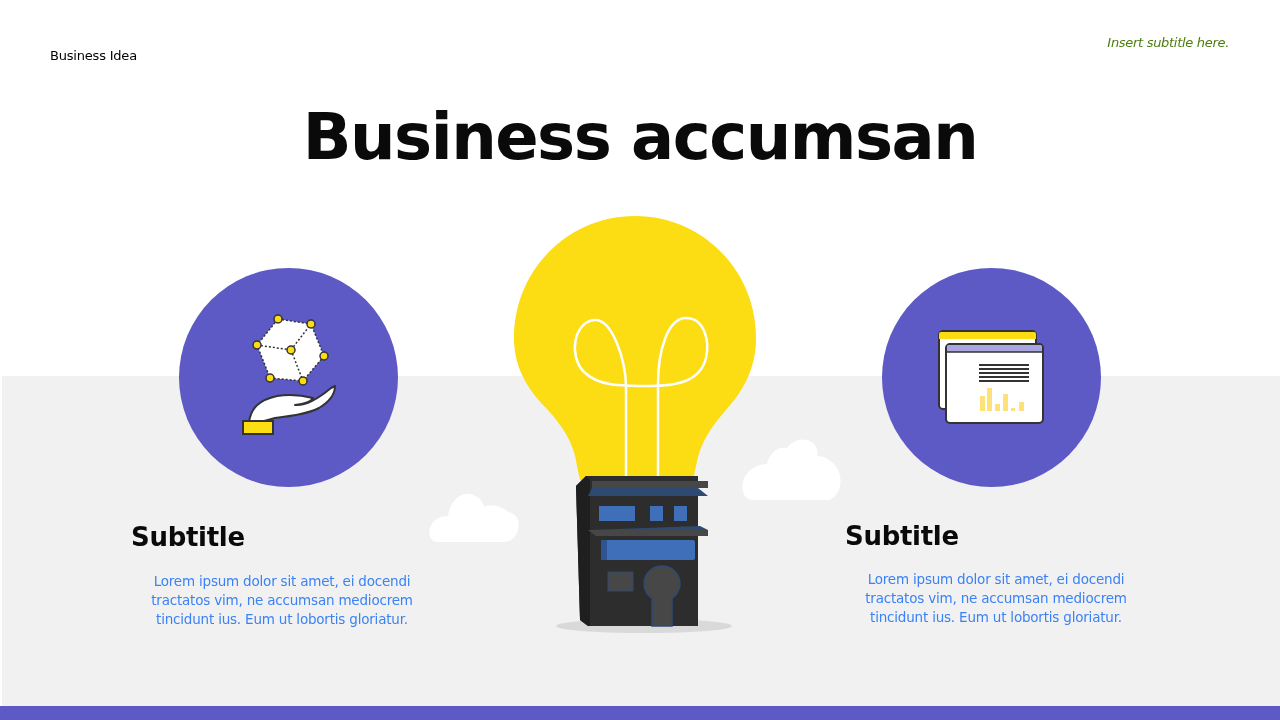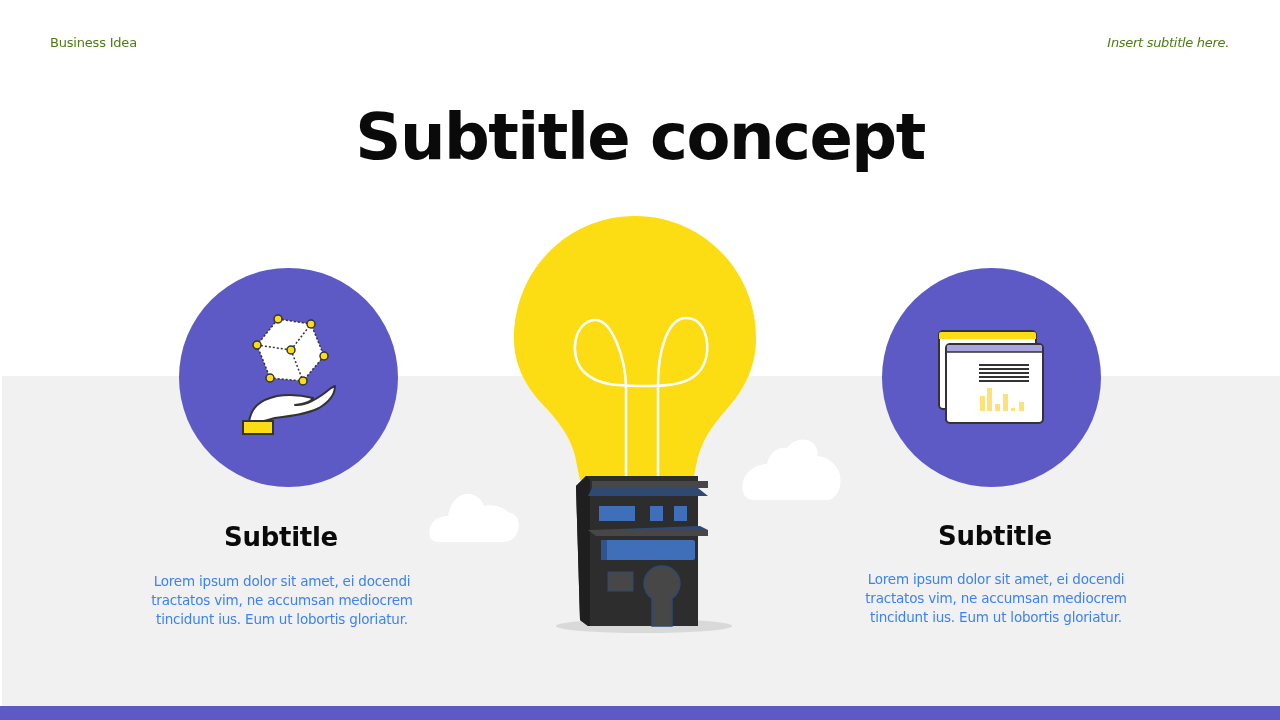--- a/index.html
+++ b/index.html
@@ -2,50 +2,50 @@
 <html><head>
 <meta charset="utf-8">
 <style>
   * { box-sizing: border-box; margin: 0; padding: 0; }
   html, body { width: 1280px; height: 720px; overflow: hidden; background: #ffffff; }
   body { position: relative; font-family: "Liberation Sans", sans-serif; }
 
   .gray-band { position: absolute; left: 2px; top: 376px; width: 1278px; height: 330px; background: #f1f1f1; }
   .bottom-bar { position: absolute; left: 0; top: 706px; width: 1280px; height: 14px; background: #5d59c5; }
 
-  .header-left { position: absolute; left: 50px; top: 35px; font-size: 13px; color: #4d7c0f; font-family: "DejaVu Sans", sans-serif; letter-spacing: -0.2px; }
+  .header-left { position: absolute; left: 50px; top: 48px; font-size: 13px; color: #000000; font-family: "DejaVu Sans", sans-serif; letter-spacing: -0.2px; }
   .header-right { position: absolute; right: 51px; top: 35px; font-size: 13px; color: #4d7c0f; font-style: italic; font-family: "DejaVu Sans", sans-serif; letter-spacing: -0.3px; }
 
   .main-title { position: absolute; left: 0; top: 100px; width: 1280px; text-align: center; font-size: 64px; font-weight: bold; color: #0a0a0a; font-family: "DejaVu Sans", sans-serif; letter-spacing: -1.5px; }
 
   .icon-circle { position: absolute; width: 219px; height: 219px; border-radius: 50%; background: #5d59c5; }
   .icon-circle svg { position: absolute; left: 0; top: 0; }
   .circle-left { left: 179px; top: 268px; }
   .circle-right { left: 882px; top: 268px; }
 
-  .col-subtitle { position: absolute; width: 300px; text-align: center; font-size: 26px; font-weight: bold; color: #0a0a0a; font-family: "DejaVu Sans", sans-serif; letter-spacing: -0.3px; }
+  .col-subtitle { position: absolute; width: 300px; font-size: 26px; font-weight: bold; color: #0a0a0a; font-family: "DejaVu Sans", sans-serif; letter-spacing: -0.3px; }
   .col-text { position: absolute; width: 300px; text-align: center; font-size: 13.5px; line-height: 19px; color: #3b82f6; font-family: "DejaVu Sans", sans-serif; letter-spacing: -0.2px; }
   .sub-left { left: 131px; top: 522px; }
   .text-left { left: 132px; top: 572px; }
   .sub-right { left: 845px; top: 521px; }
   .text-right { left: 846px; top: 570px; }
 
   .bulb { position: absolute; left: 500px; top: 200px; }
   .cloud { position: absolute; }
 </style>
 </head>
 <body>
 
 <div class="gray-band"></div>
 <div class="bottom-bar"></div>
 
 <div class="header-left">Business Idea</div>
 <div class="header-right">Insert subtitle here.</div>
 
-<h1 class="main-title">Subtitle concept</h1>
+<h1 class="main-title">Business accumsan</h1>
 
 <div class="icon-circle circle-left">
   <svg width="219" height="219" viewBox="0 0 219 219">
 
     <polygon points="99,51 132,56 145,88 124,113 91,110 78,77" fill="#ffffff" stroke="#333" stroke-width="1.5" stroke-dasharray="2,2"></polygon>
     <line x1="78" y1="77" x2="112" y2="82" stroke="#333" stroke-width="1.5" stroke-dasharray="2,2"></line>
     <line x1="112" y1="82" x2="132" y2="56" stroke="#333" stroke-width="1.5" stroke-dasharray="2,2"></line>
     <line x1="112" y1="82" x2="124" y2="113" stroke="#333" stroke-width="1.5" stroke-dasharray="2,2"></line>
     <g fill="#fcdc12" stroke="#333" stroke-width="1.5">
       <circle cx="99" cy="51" r="4"></circle>

